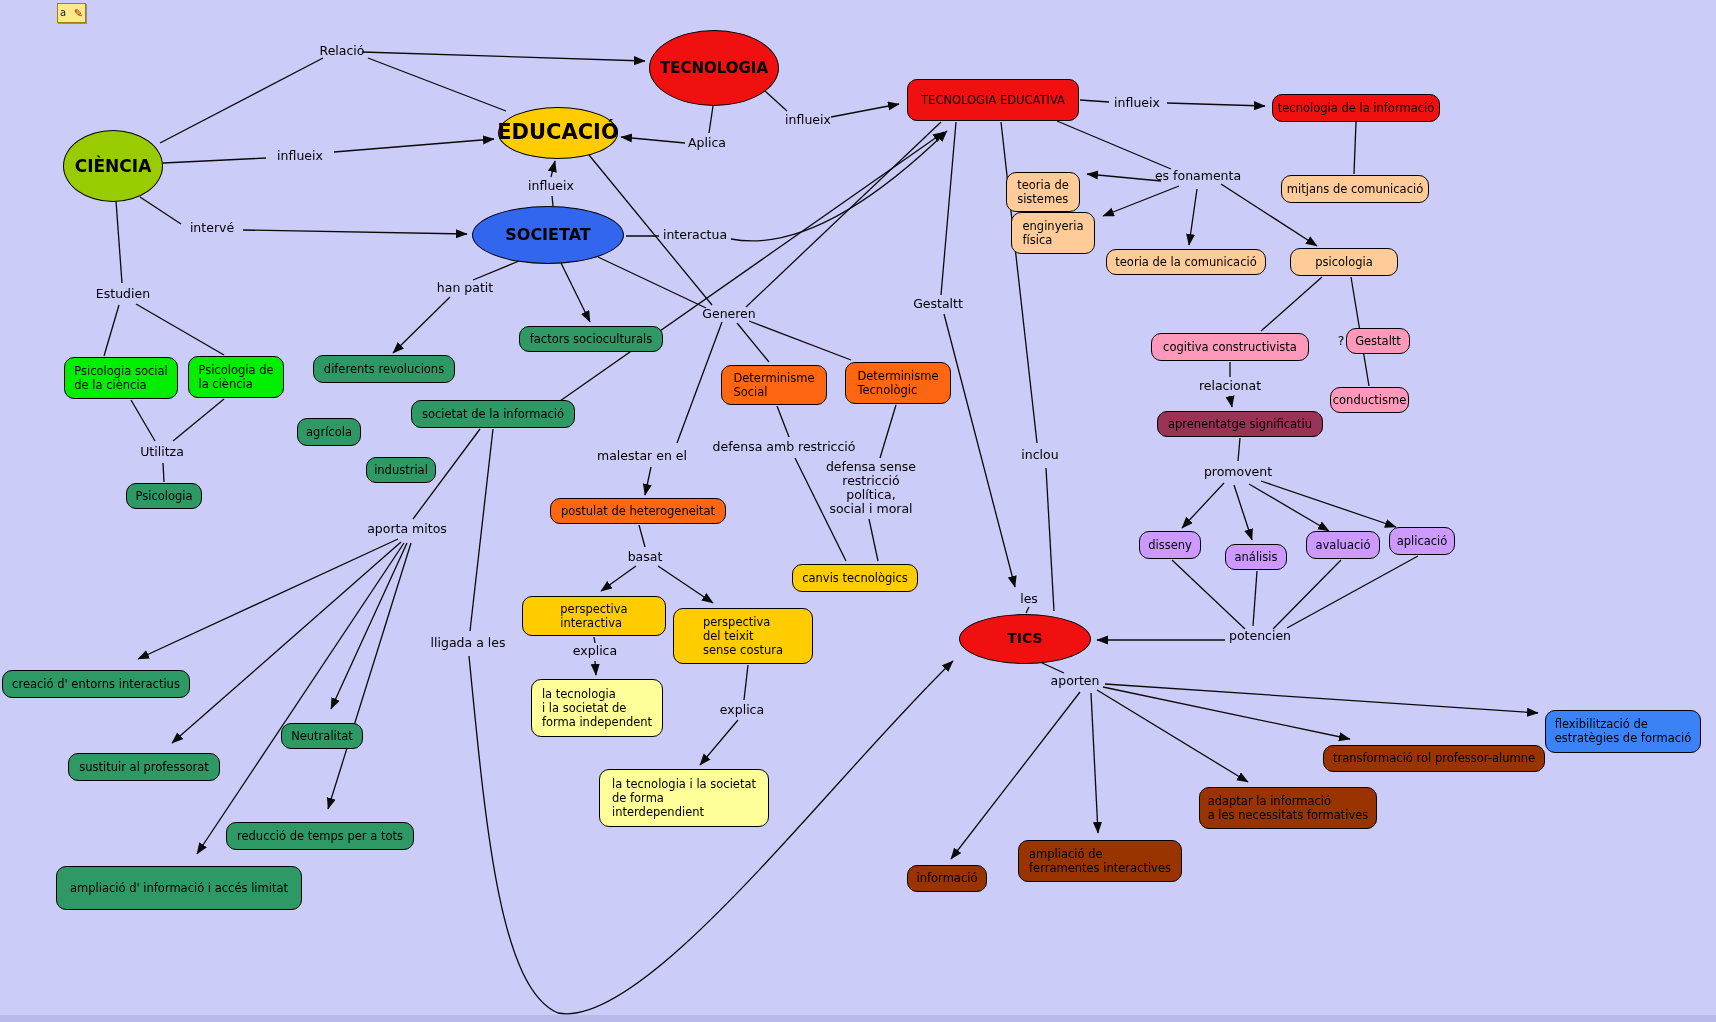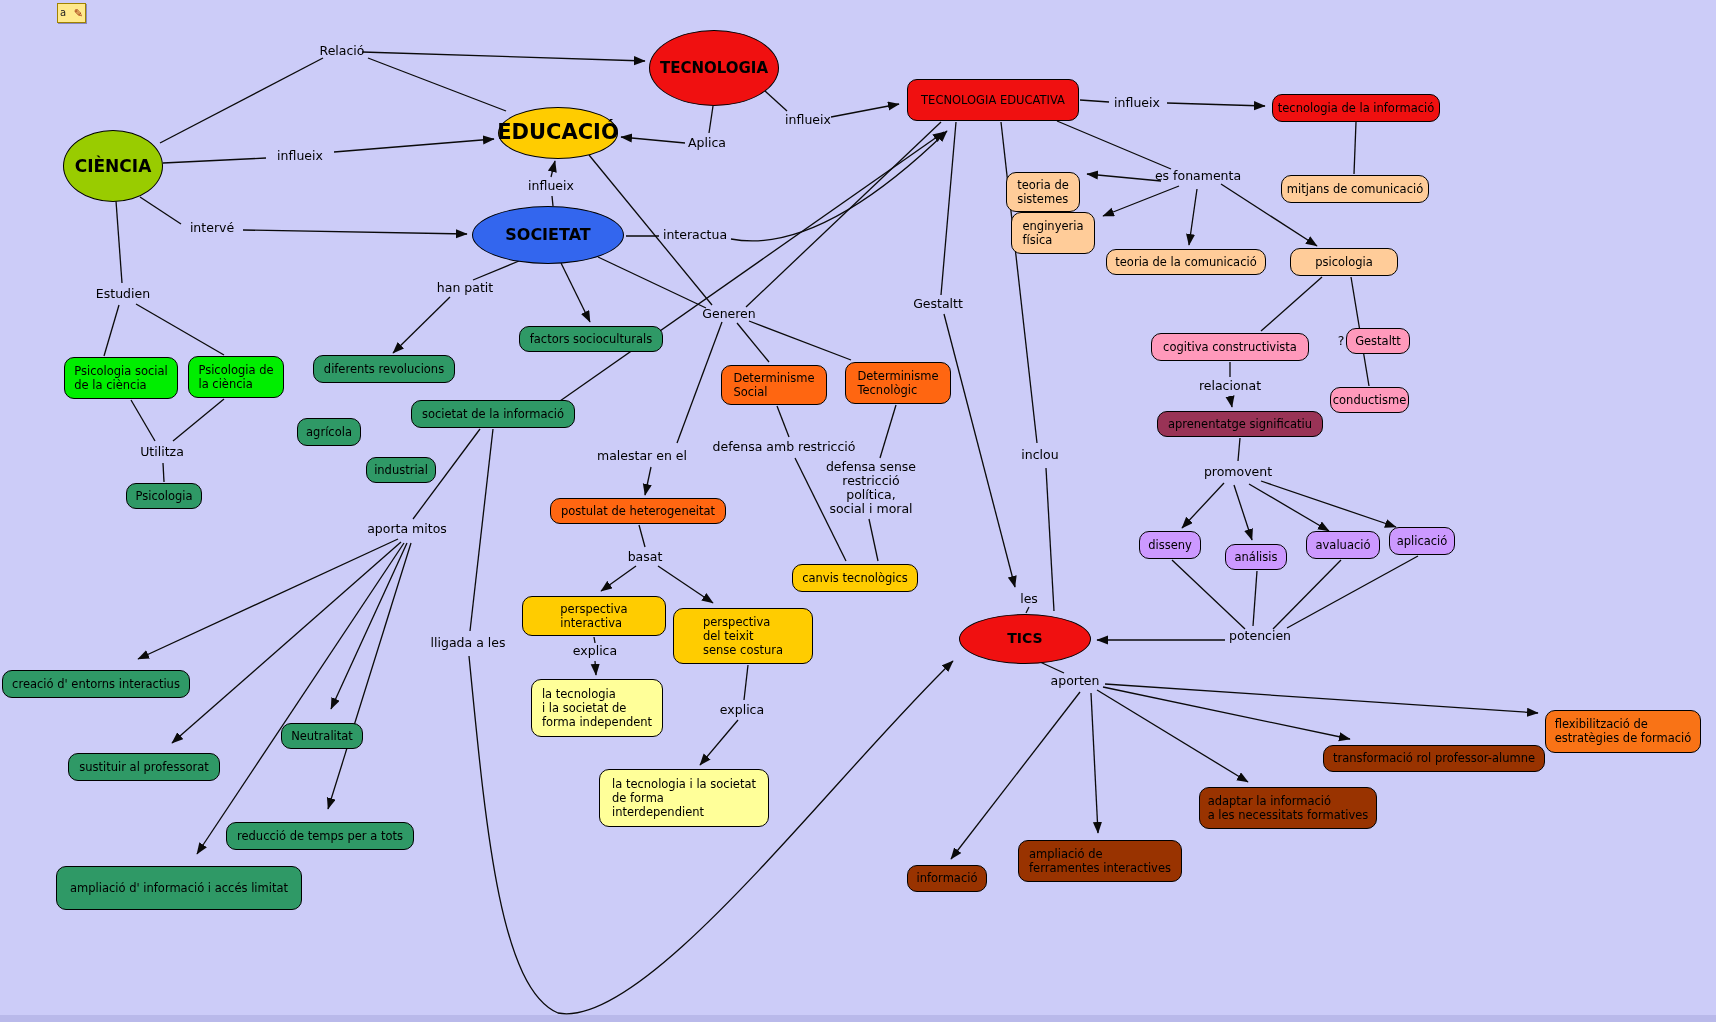--- a/index.html
+++ b/index.html
@@ -188,21 +188,21 @@
     <div class="node rect" style="left: 68px; top: 753px; width: 152px; height: 28px; background: rgb(47, 153, 102);">sustituir al professorat</div>
     <div class="node rect" style="left: 281px; top: 723px; width: 82px; height: 26px; background: rgb(47, 153, 102);">Neutralitat</div>
     <div class="node rect" style="left: 226px; top: 822px; width: 188px; height: 28px; background: rgb(47, 153, 102);">reducció de temps per a tots</div>
     <div class="node rect" style="left: 56px; top: 866px; width: 246px; height: 44px; background: rgb(47, 153, 102);">ampliació d' informació i accés limitat</div>
     <div class="node rect" style="left: 907px; top: 864.5px; width: 80px; height: 27px; background: rgb(153, 51, 0);">informació</div>
     <div class="node rect" style="left: 1018px; top: 840px; width: 164px; height: 42px; background: rgb(153, 51, 0);">ampliació de
 ferramentes interactives</div>
     <div class="node rect" style="left: 1199px; top: 787px; width: 178px; height: 42px; background: rgb(153, 51, 0);">adaptar la informació
 a les necessitats formatives</div>
     <div class="node rect" style="left: 1323px; top: 744.5px; width: 222px; height: 27px; background: rgb(153, 51, 0);">transformació rol professor-alumne</div>
-    <div class="node rect" style="left: 1545px; top: 709.5px; width: 156px; height: 43px; background: #f97316;">flexibilització de
+    <div class="node rect" style="left: 1545px; top: 709.5px; width: 156px; height: 43px; background: #3b82f6;">flexibilització de
 estratègies de formació</div>
     <div class="edge-label" style="left: 342px; top: 51px;">Relació</div>
     <div class="edge-label" style="left: 300px; top: 156px;">influeix</div>
     <div class="edge-label" style="left: 551px; top: 186px;">influeix</div>
     <div class="edge-label" style="left: 707px; top: 143px;">Aplica</div>
     <div class="edge-label" style="left: 808px; top: 120px;">influeix</div>
     <div class="edge-label" style="left: 1137px; top: 103px;">influeix</div>
     <div class="edge-label" style="left: 212px; top: 228px;">intervé</div>
     <div class="edge-label" style="left: 695px; top: 235px;">interactua</div>
     <div class="edge-label" style="left: 1198px; top: 176px;">es fonamenta</div>

